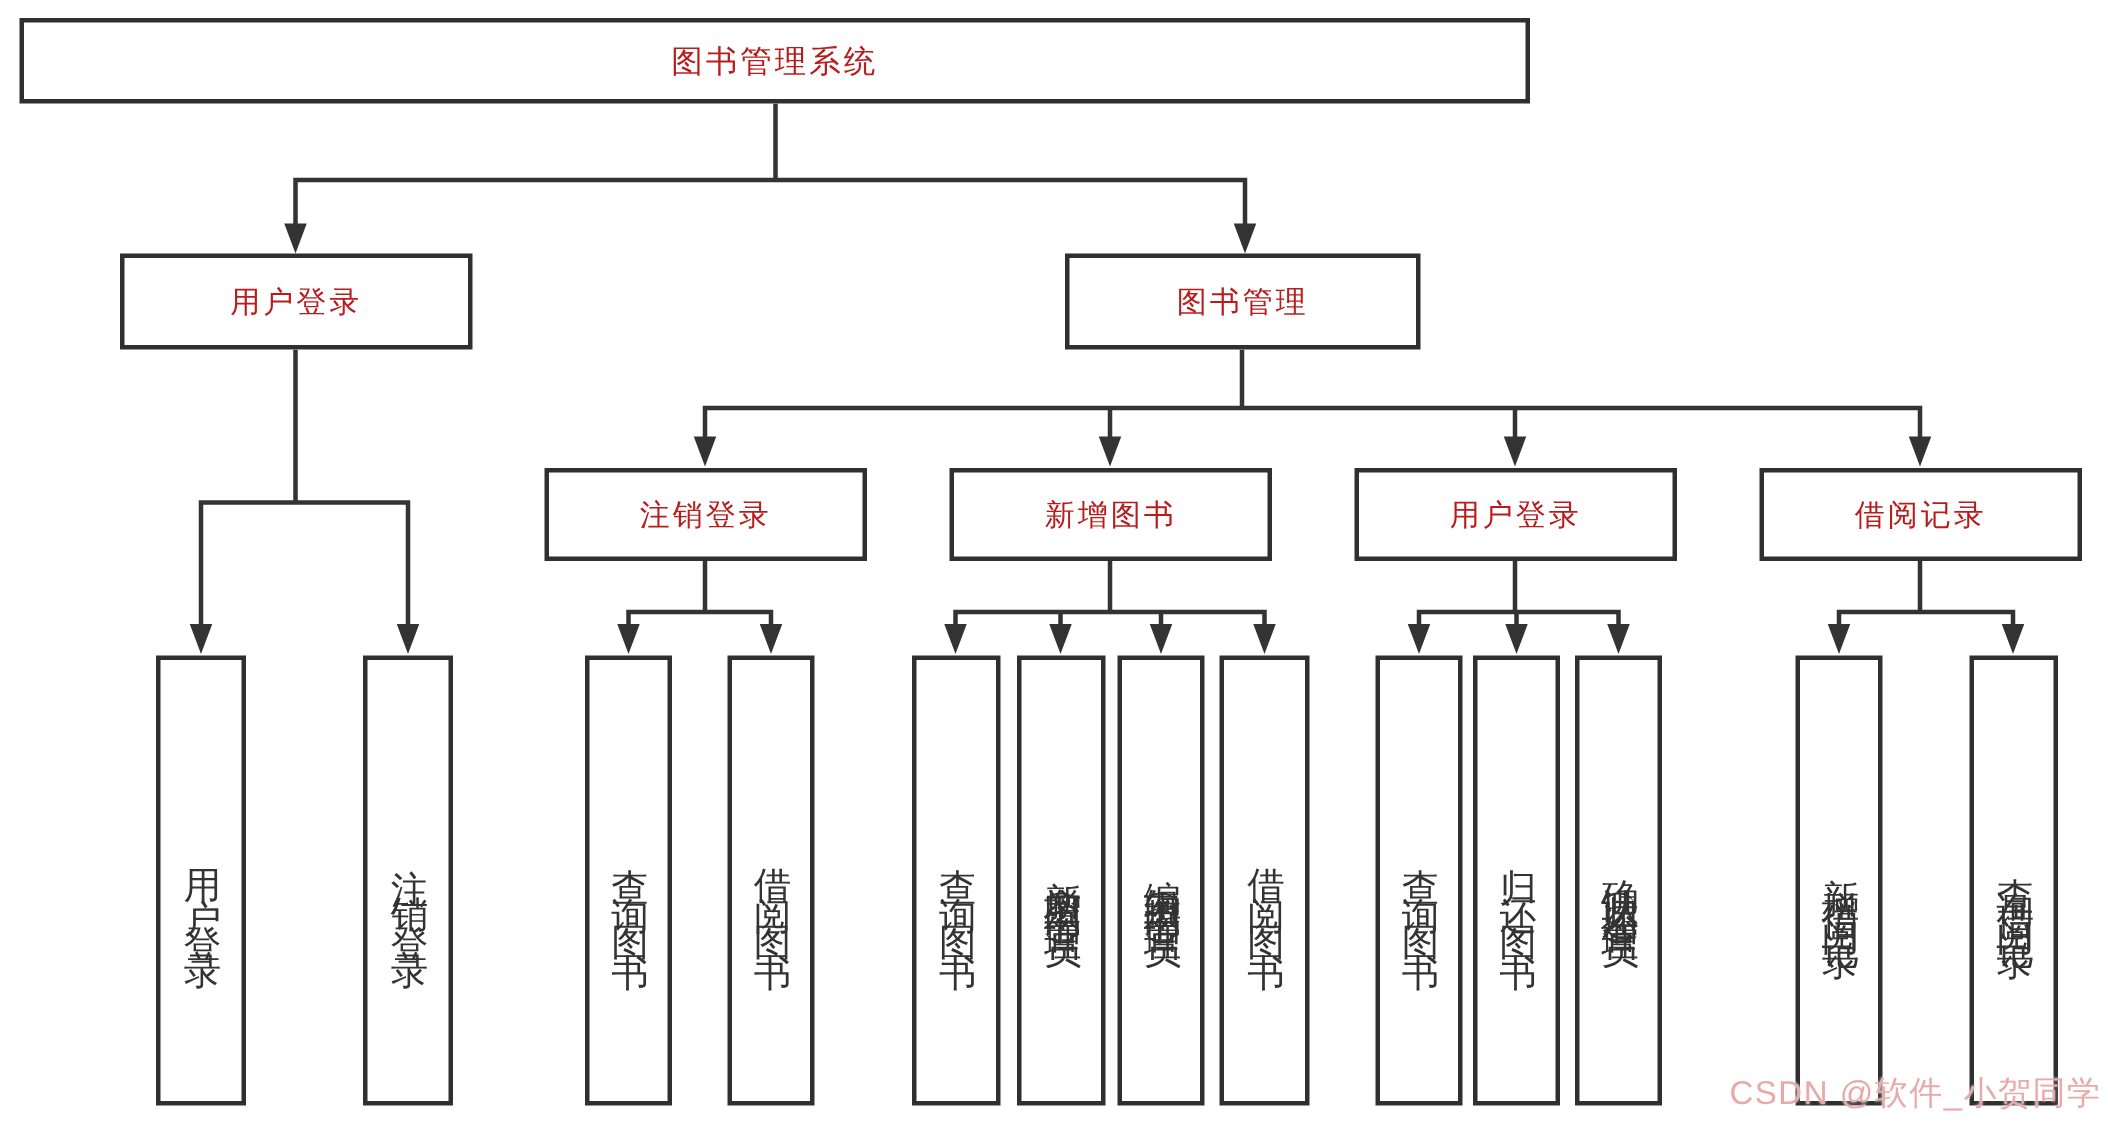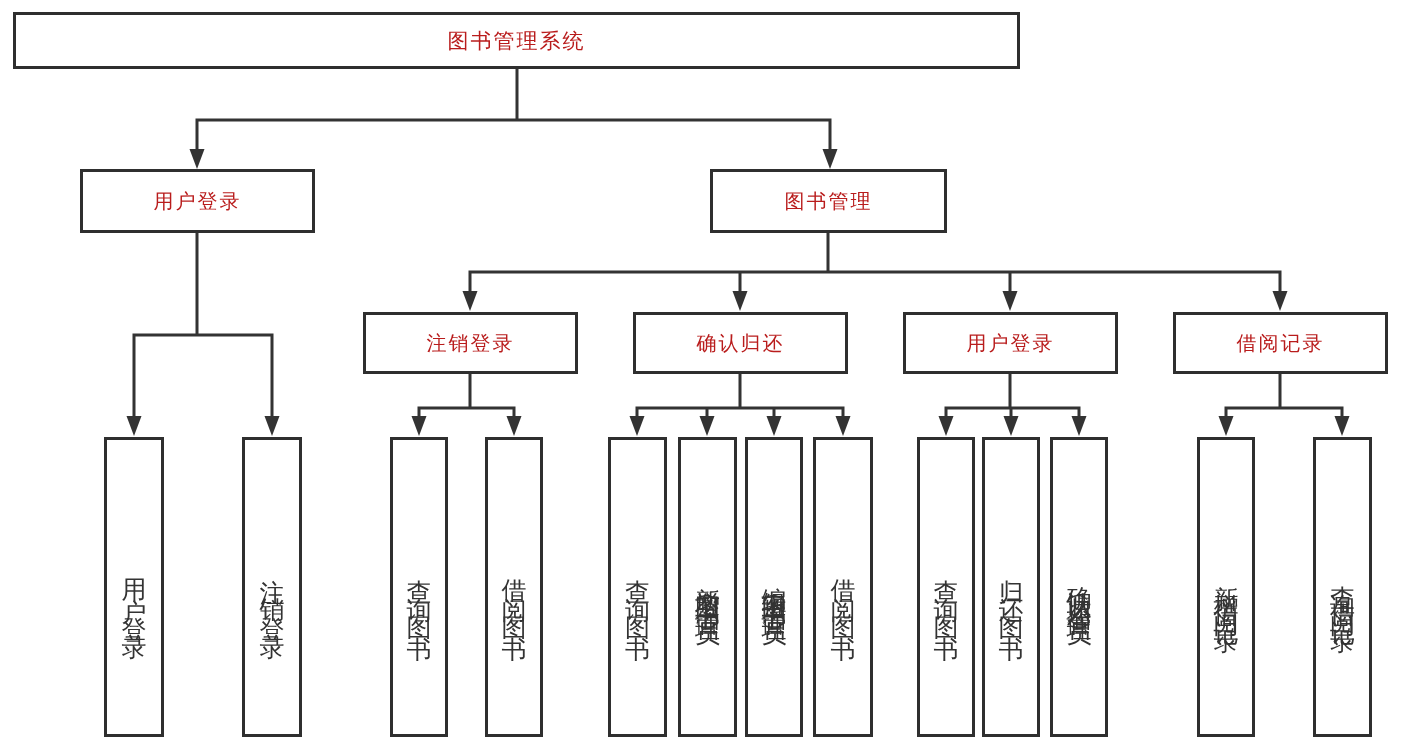--- a/index.html
+++ b/index.html
@@ -110,21 +110,21 @@
     <span>用户登录</span>
   </div>
   <div class="node" style="left:710px; top:169px; width:237px; height:64px">
     <span>图书管理</span>
   </div>
 
   <div class="node" style="left:363px; top:312px; width:215px; height:62px">
     <span>注销登录</span>
   </div>
   <div class="node" style="left:633px; top:312px; width:215px; height:62px">
-    <span>确认归还</span>
+    <span>新增图书</span>
   </div>
   <div class="node" style="left:903px; top:312px; width:215px; height:62px">
     <span>用户登录</span>
   </div>
   <div class="node" style="left:1173px; top:312px; width:215px; height:62px">
     <span>借阅记录</span>
   </div>
 
   <div class="leaf" style="left:104px; width:60px">
     <span class="vtext ls4">用户登录</span>
@@ -163,14 +163,15 @@
     <span class="vtext ls9">确认归还（管理员）</span>
   </div>
 
   <div class="leaf" style="left:1197px">
     <span class="vtext ls6">新增借阅记录</span>
   </div>
   <div class="leaf" style="left:1313px; width:59px">
     <span class="vtext ls6">查询借阅记录</span>
   </div>
 
+  <div class="watermark">CSDN @软件_小贺同学</div>
 
 </div>
 
 </body></html>

